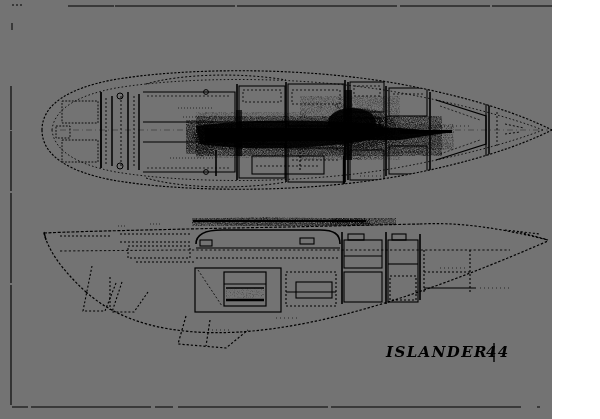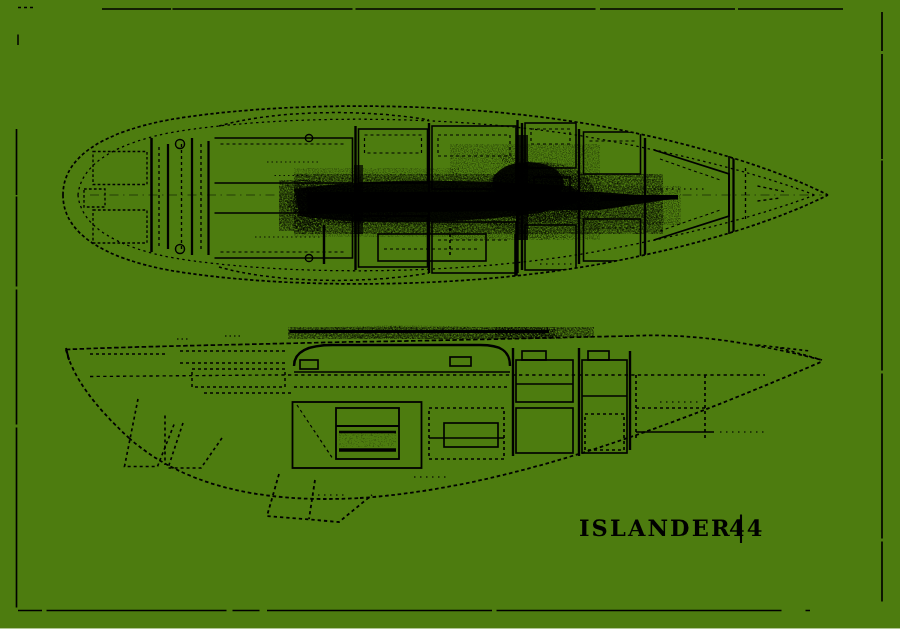--- a/index.html
+++ b/index.html
@@ -5,24 +5,25 @@
   html, body {
     margin: 0;
     padding: 0;
     background: #ffffff;
   }
   body {
     font-family: "Liberation Serif", serif;
   }
   #sheet {
     position: relative;
-    width: 600px;
+    width: 552px;
     height: 419px;
-    background: #4d7c0f;
+    background: #737373;
     overflow: hidden;
+    font-style: italic;
   }
   #sheet svg {
     position: absolute;
     left: 0;
     top: 0;
     width: 600px;
     height: 419px;
   }
   .title-text {
     font-family: "DejaVu Serif", serif;

